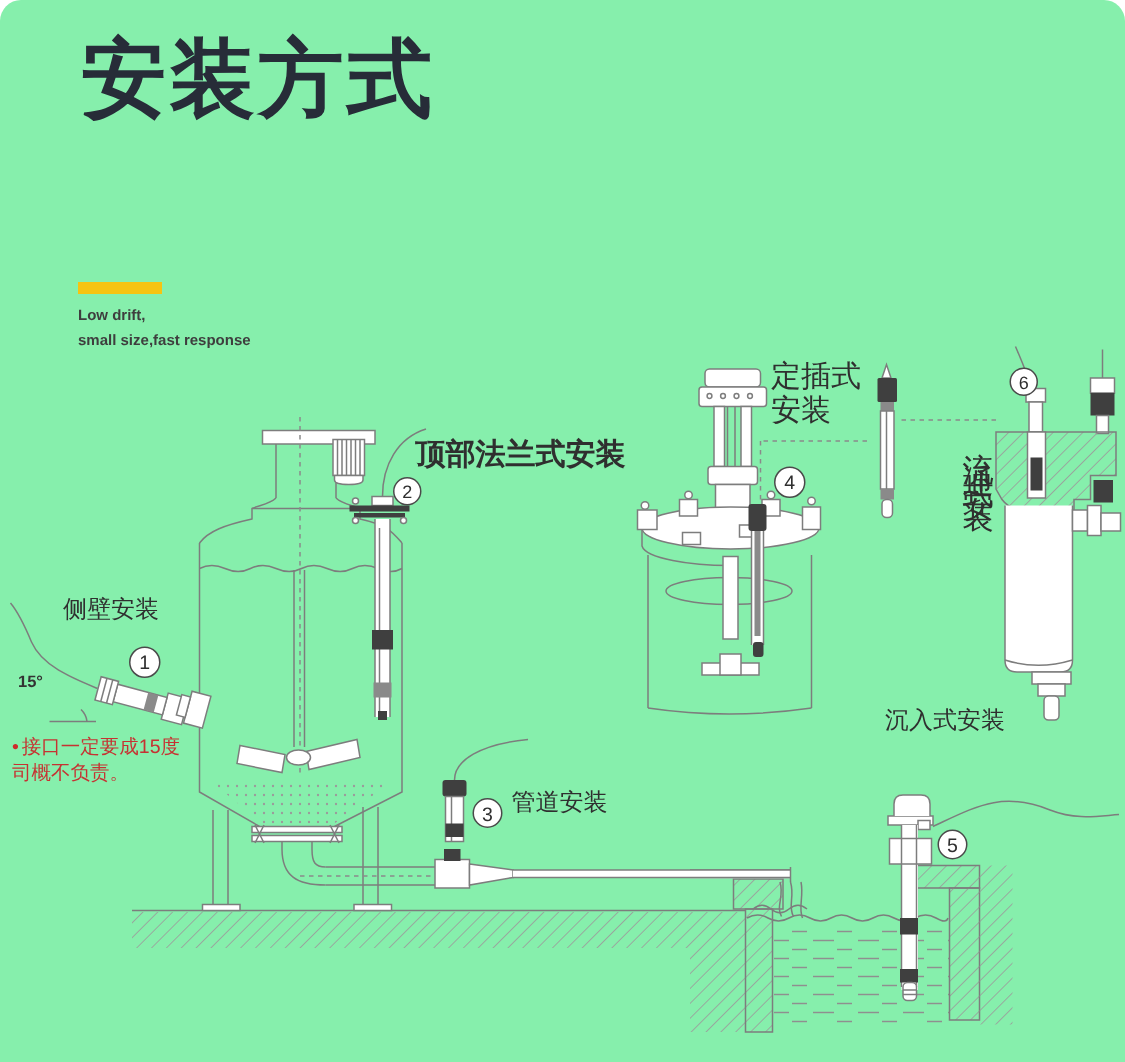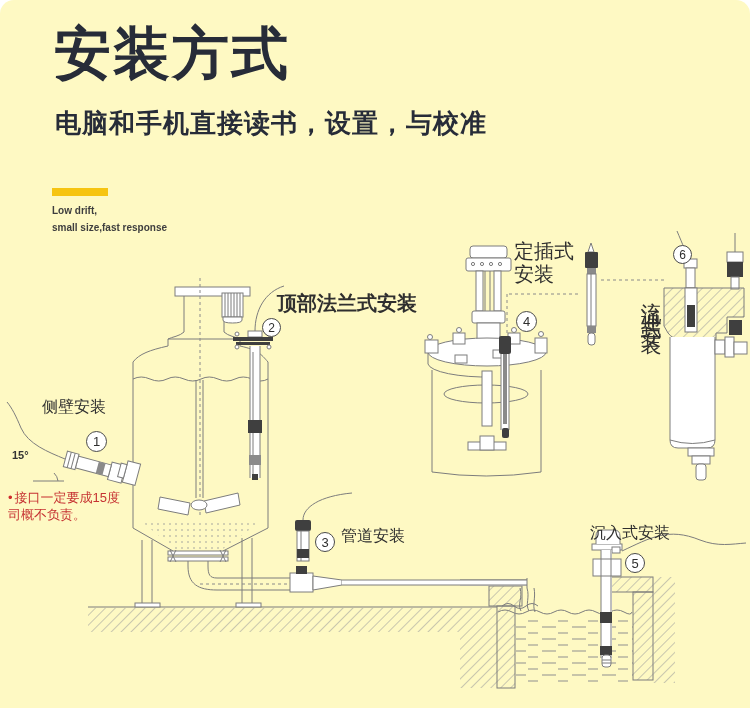--- a/index.html
+++ b/index.html
@@ -1,16 +1,16 @@
 <!DOCTYPE html>
 <html><head>
 <meta charset="utf-8">
 <style>
   html,body{margin:0;padding:0;background:#fff;}
-  .page{position:relative;width:750px;height:708px;background:#fef9c3;overflow:hidden;
+  .page{position:relative;width:750px;height:708px;background:#86efac;overflow:hidden;
         font-family:"Liberation Sans",sans-serif;border-radius:14px 14px 0 0;}
   .abs{position:absolute;}
   .title{left:54px;top:22px;font-size:57px;font-weight:800;letter-spacing:2px;color:#272c38;line-height:1.1;white-space:nowrap;}
   .subtitle{left:55px;top:106px;font-size:26px;font-weight:700;letter-spacing:1px;color:#272c38;white-space:nowrap;}
   .accent-bar{left:52px;top:188px;width:56px;height:8px;background:#f6c411;}
   .tagline{left:52px;top:202px;font-size:10px;line-height:17px;color:#3e3e3e;font-weight:bold;}
   .lbl{position:absolute;color:#2f2f2f;font-size:16px;line-height:1.15;white-space:nowrap;}
   .vlab{position:absolute;left:637px;top:285px;writing-mode:vertical-rl;text-orientation:upright;
         font-size:21px;letter-spacing:8px;color:#2f2f2f;}
   .badge{position:absolute;box-sizing:border-box;border:1.5px solid #4a4a4a;border-radius:50%;
@@ -268,21 +268,20 @@
       <rect class="lnf" x="715" y="340" width="10" height="14"></rect>
       <rect class="lnf" x="725" y="337" width="9" height="20"></rect>
       <rect class="lnf" x="734" y="342" width="13" height="12"></rect>
       <rect class="lnf" x="688" y="448" width="26" height="8"></rect>
       <rect class="lnf" x="692" y="456" width="18" height="8"></rect>
       <rect class="lnf" x="696" y="464" width="10" height="16" rx="3"></rect>
     </g>
   </svg>
 
   <div class="abs title">安装方式</div>
-  <div class="abs subtitle">电脑和手机直接读书，设置，与校准</div>
   <div class="abs accent-bar"></div>
   <div class="abs tagline">
     <div>Low drift,</div>
     <div>small size,fast response</div>
   </div>
 
   <div class="lbl" style="left:42px;top:398px;">侧壁安装</div>
   <div class="badge" style="left:86px;top:431px;width:21px;height:21px;font-size:13px;">1</div>
 
   <div class="lbl" style="left:277px;top:292px;font-size:20px;font-weight:bold;">顶部法兰式安装</div>
@@ -290,21 +289,21 @@
 
   <div class="lbl" style="left:341px;top:527px;">管道安装</div>
   <div class="badge" style="left:315px;top:532px;width:20px;height:20px;font-size:13px;">3</div>
 
   <div class="lbl" style="left:514px;top:240px;font-size:20px;line-height:23px;">
     <div>定插式</div>
     <div>安装</div>
   </div>
   <div class="badge" style="left:516px;top:311px;width:21px;height:21px;font-size:13px;">4</div>
 
-  <div class="lbl" style="left:590px;top:524px;">沉入式安装</div>
+  <div class="lbl" style="left:590px;top:472px;">沉入式安装</div>
   <div class="badge" style="left:625px;top:553px;width:20px;height:20px;font-size:13px;">5</div>
 
   <div class="vlab">流通式安装</div>
   <div class="badge" style="left:673px;top:245px;width:19px;height:19px;font-size:12px;">6</div>
 
   <div class="angle">15°</div>
 
   <div class="warn">
     <div><span class="dot">•</span><span>接口一定要成15度</span></div>
     <div>司概不负责。</div>

